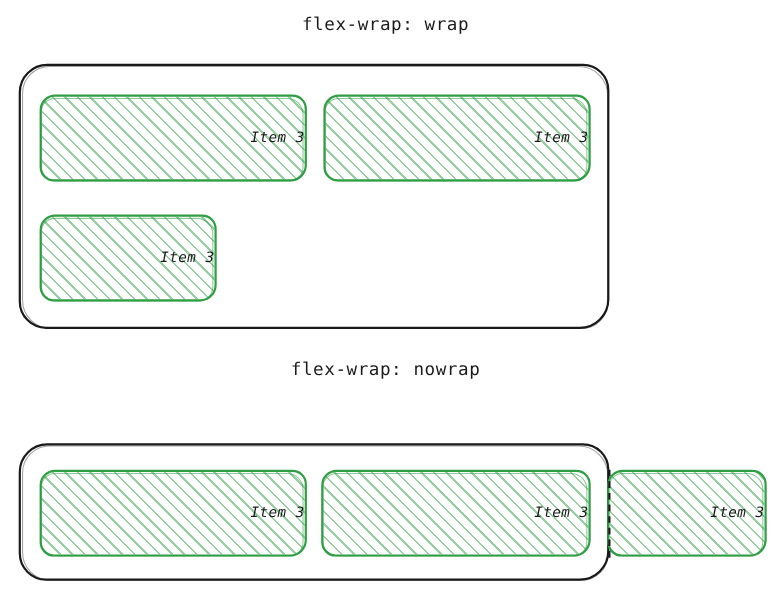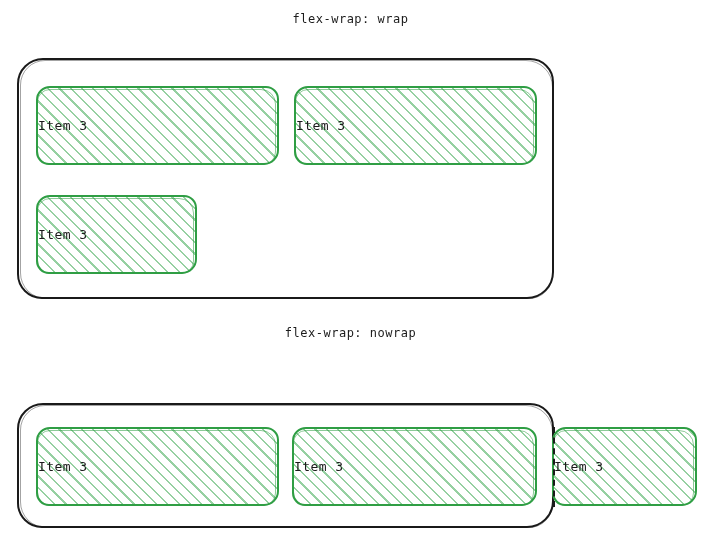--- a/index.html
+++ b/index.html
@@ -20,21 +20,21 @@
     left: 0;
     width: 701px;
   }
 
   .section-title {
     position: absolute;
     left: 0;
     width: 701px;
     text-align: center;
     font-family: "DejaVu Sans Mono", "Liberation Mono", monospace;
-    font-size: 12px;
+    font-size: 16px;
     letter-spacing: 0.5px;
     color: #1b1b1b;
     white-space: pre;
   }
 
   
   .container-box {
     position: absolute;
     box-sizing: border-box;
     border: 2.6px solid #1a1a1a;
@@ -64,21 +64,22 @@
       45deg,
       rgba(64,170,85,0.00) 0px,
       rgba(64,170,85,0.00) 3.0px,
       rgba(64,170,85,0.55) 3.0px,
       rgba(64,170,85,0.55) 4.6px,
       rgba(64,170,85,0.00) 4.6px,
       rgba(64,170,85,0.00) 8.0px
     );
     display: flex;
     align-items: center;
-    justify-content: flex-start;
+    justify-content: flex-end;
+    font-style: italic;
   }
   .item-box::after {
     content: "";
     position: absolute;
     left: -1.5px;
     top: 1px;
     right: 1px;
     bottom: -2px;
     border: 1.3px solid rgba(47,158,68,0.55);
     border-radius: 13px 15px 13px 14px;

